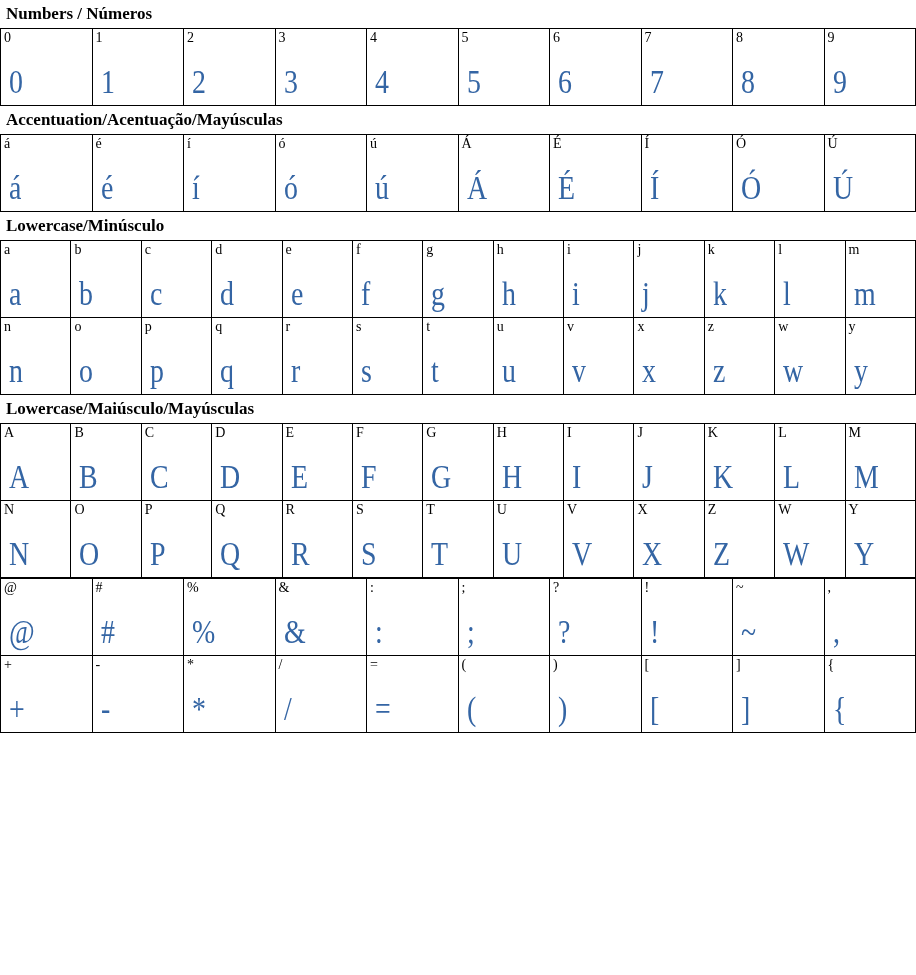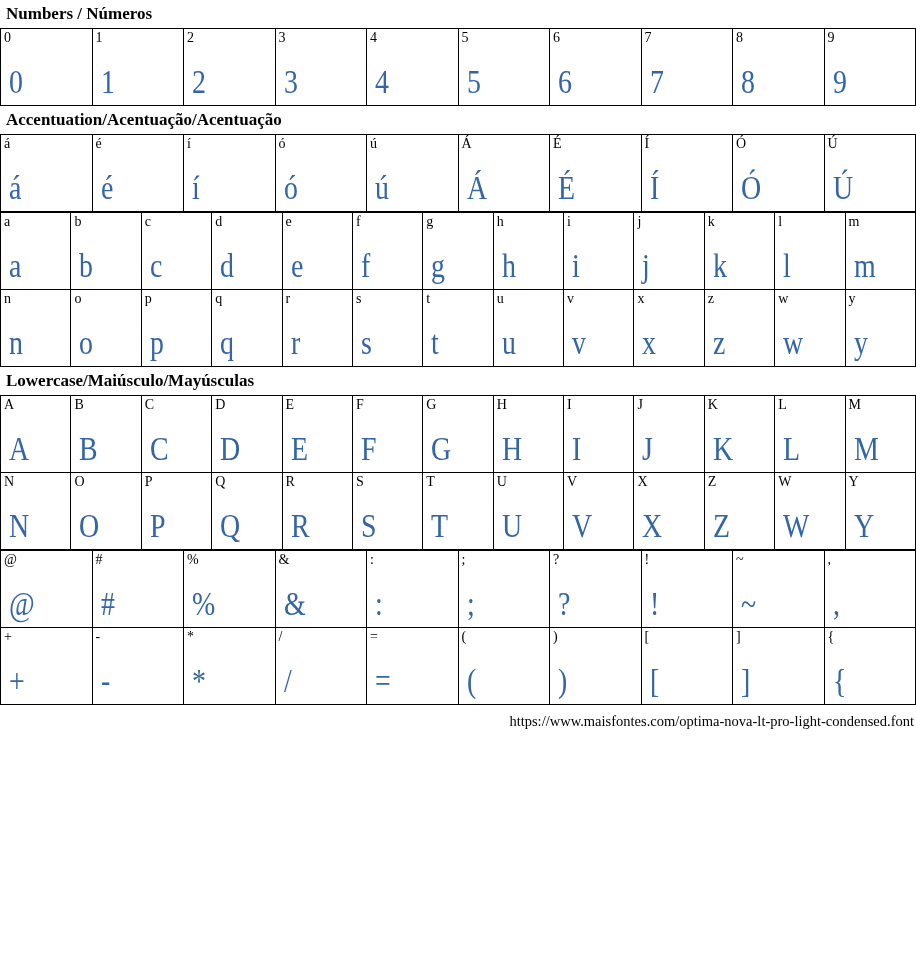--- a/index.html
+++ b/index.html
@@ -148,21 +148,21 @@
                   <span class="cell-glyph" style="color: rgb(52, 101, 164);">9</span>
                 </div>
               </td>
             </tr>
           </tbody>
         </table>
       </div>
   </div>
 
   <div>
-    <div class="section-title">Accentuation/Acentuação/Acentuação</div>
+    <div class="section-title">Accentuation/Acentuação/Mayúsculas</div>
     <div>
         <table class="grid">
           <tbody>
             <tr>
               <td style="width: 10%;">
                 <div class="cell-inner">
                   <span class="cell-label">á</span>
                   <span class="cell-glyph" style="color: rgb(52, 101, 164);">á</span>
                 </div>
               </td>
@@ -220,20 +220,21 @@
                   <span class="cell-glyph" style="color: rgb(52, 101, 164);">Ú</span>
                 </div>
               </td>
             </tr>
           </tbody>
         </table>
       </div>
   </div>
 
   <div>
+    <div class="section-title">Lowercase/Minúsculo</div>
     <div>
         <table class="grid">
           <tbody>
             <tr>
               <td style="width: 7.6923%;">
                 <div class="cell-inner">
                   <span class="cell-label">a</span>
                   <span class="cell-glyph" style="color: rgb(52, 101, 164);">a</span>
                 </div>
               </td>
@@ -694,14 +695,13 @@
               </td>
               <td style="width: 9.0909%;">
                 <div class="cell-inner"></div>
               </td>
             </tr>
           </tbody>
         </table>
       </div>
   </div>
 
-  <div class="footer">https://www.maisfontes.com/optima-nova-lt-pro-light-condensed.font</div>
 </div>
 
 </body></html>

